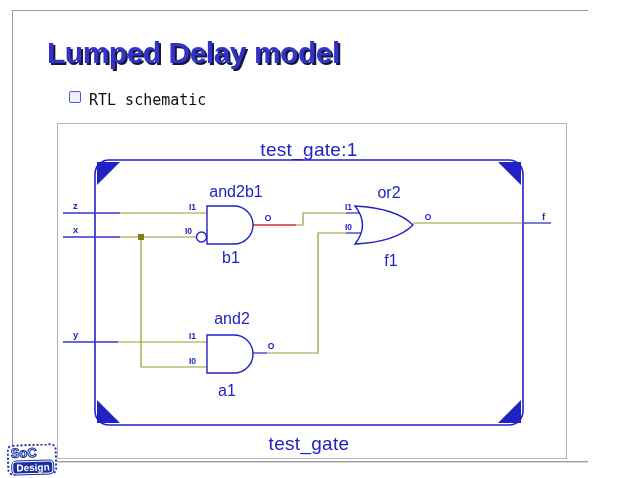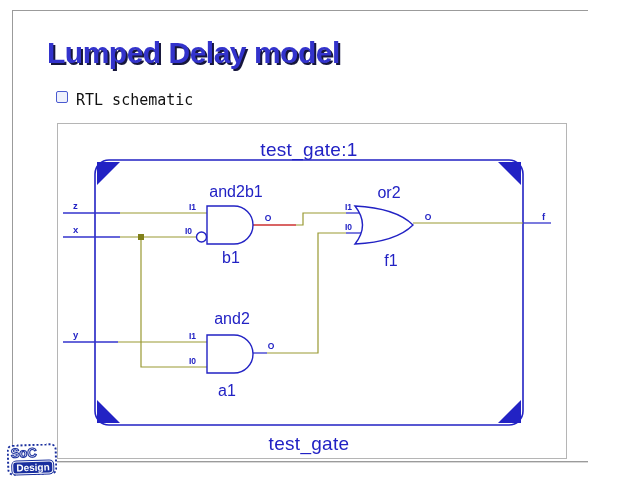--- a/index.html
+++ b/index.html
@@ -7,21 +7,21 @@
          font-family:"Liberation Sans",sans-serif;}
   
   .frame{position:absolute;left:12px;top:10px;width:613px;height:450px;
          border:1px solid var(--frame,#9b9b9b);box-shadow:1px 1px 0 #d9d9d9;}
   
   .title{position:absolute;left:47px;top:36px;margin:0;
          font-size:30px;font-weight:bold;letter-spacing:-0.5px;
          color:var(--title,#3333cc);
          text-shadow:2px 2px 0 var(--title-shadow,#16163c);}
   
-  .bullet-row{position:absolute;left:56px;top:91px;display:flex;align-items:center;gap:8px;}
+  .bullet-row{position:absolute;left:69px;top:91px;display:flex;align-items:center;gap:8px;}
   .bullet-sq{width:10px;height:10px;border:1.5px solid var(--bullet-border,#4a5ad0);
              background:#eef1fc;border-radius:2px;margin-top:-6px;}
   .bullet-text{font-family:"DejaVu Sans Mono",monospace;font-size:15px;color:#111;}
   
   .panel{position:absolute;left:57px;top:123px;width:508px;height:334px;
          border:1px solid var(--panel-border,#b5b5b5);background:#fff;}
   svg.sch{position:absolute;left:0;top:0;width:638px;height:478px;}
   .module-rect{fill:none;stroke:var(--sch-outline,#2222c4);stroke-width:1.6;}
   .corner{fill:var(--sch-outline,#2222c4);stroke:none;}
   .gate-shape{fill:#ffffff;stroke:var(--sch-outline,#2222c4);stroke-width:1.4;}

